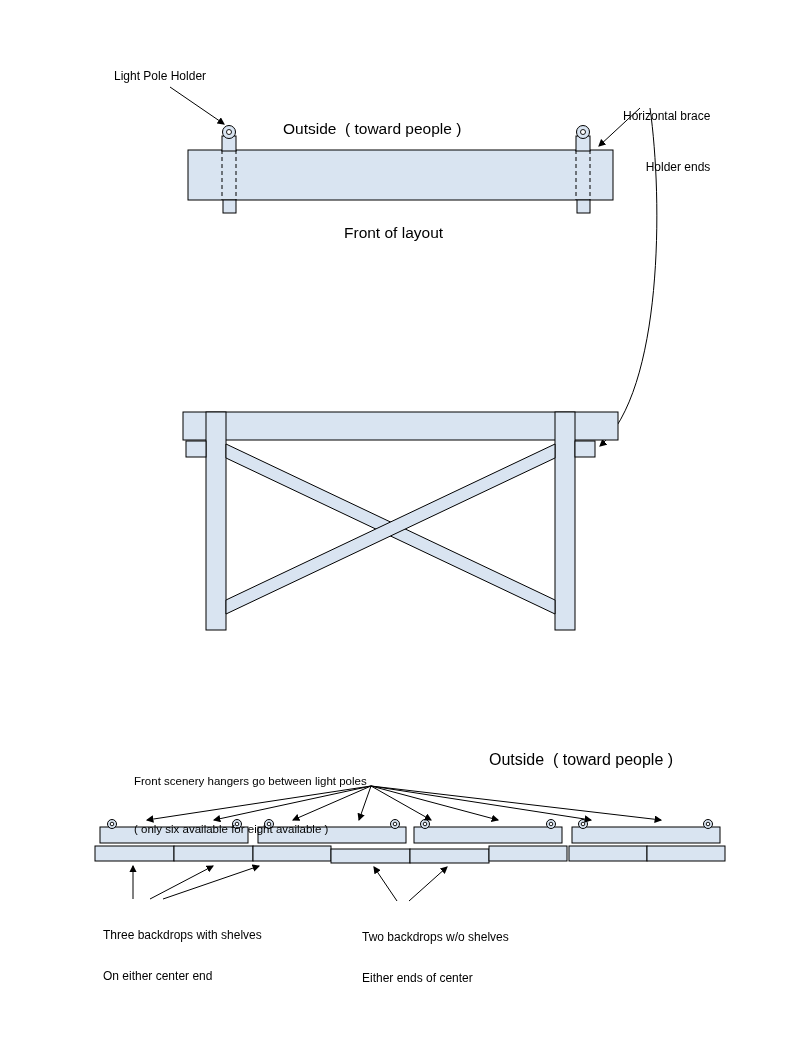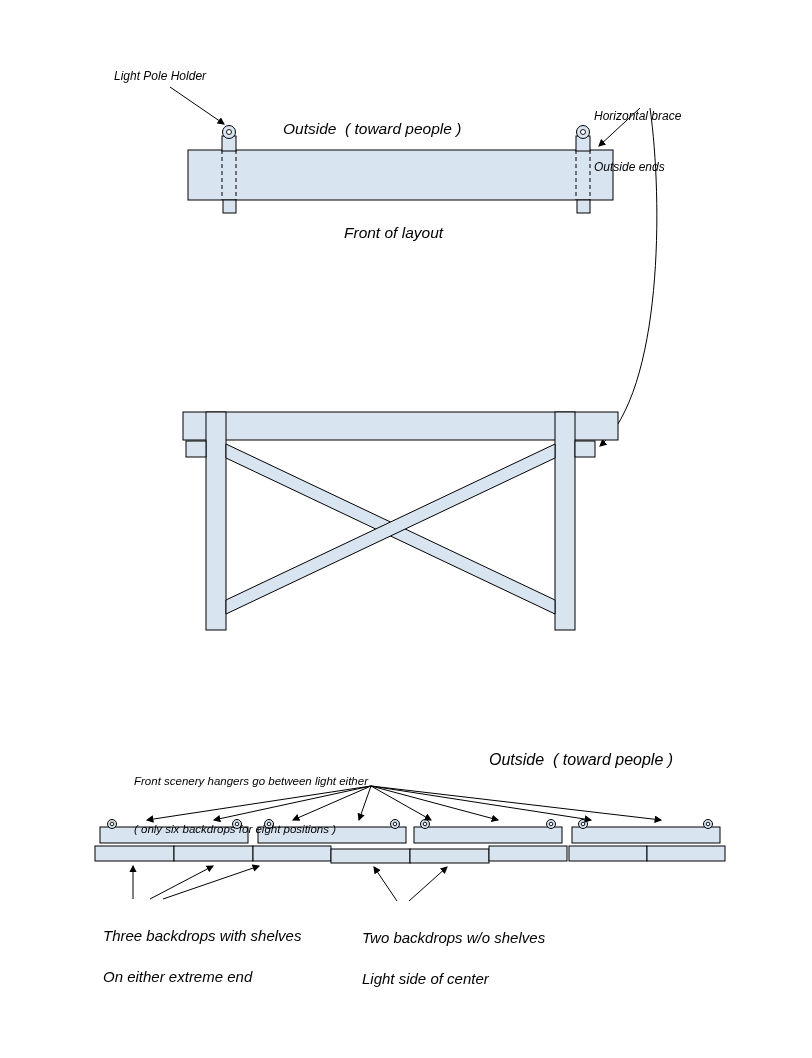--- a/index.html
+++ b/index.html
@@ -4,33 +4,32 @@
 <style>
   * { margin: 0; padding: 0; box-sizing: border-box; }
   html, body { background: #ffffff; }
   body { font-family: "Liberation Sans", sans-serif; color: #000; }
   .canvas {
     position: relative;
     width: 812px;
     height: 1012px;
     background: var(--background, #ffffff);
     overflow: hidden;
-    font-style: italic;
   }
   .layer { position: absolute; left: 0; top: 0; }
   .shape { fill: var(--shape-fill, #d9e4f1); stroke: var(--shape-stroke, #000); stroke-width: 1; }
   .ring-hole { fill: #ffffff; stroke: var(--shape-stroke, #000); stroke-width: 0.9; }
   .line { stroke: var(--shape-stroke, #000); stroke-width: 1; fill: none; }
   .dash { stroke: var(--shape-stroke, #000); stroke-width: 1; stroke-dasharray: 4 3; fill: none; }
   .label { position: absolute; white-space: pre; }
   .fs-12 { font-size: 12px; line-height: 17px; }
   .fs-15 { font-size: 15.5px; line-height: 19px; }
   .fs-16 { font-size: 16px; line-height: 20px; }
   .fs-11 { font-size: 11.5px; line-height: 16px; }
-  .fs-10 { font-size: 15px; line-height: 13.5px; }
+  .fs-10 { font-size: 12px; line-height: 13.5px; }
 </style>
 </head>
 <body>
 
 <div class="canvas">
 
   <svg class="layer" width="812" height="1058" viewBox="0 0 812 1058">
     <defs>
       <marker id="arrow" viewBox="0 0 10 10" refX="8.5" refY="5" markerWidth="7.5" markerHeight="7.5" orient="auto-start-reverse">
         <path d="M0,0 L10,5 L0,10 z" fill="#000"></path>
@@ -119,37 +118,37 @@
 
       <line x1="397" y1="901" x2="374" y2="867" class="line" marker-end="url(#arrow)"></line>
       <line x1="409" y1="901" x2="447" y2="867" class="line" marker-end="url(#arrow)"></line>
     </g>
   </svg>
 
   <div class="label fs-12" style="left:114px; top:68px;">Light Pole Holder</div>
 
   <div class="label fs-15" style="left:283px; top:119px;">Outside  ( toward people )</div>
 
-  <div class="label fs-12" style="left:594px; top:74px;">
+  <div class="label fs-12" style="left:623px; top:74px;text-align:right;">
     <div>Horizontal brace</div>
-    <div>Outside ends</div>
+    <div>Holder ends</div>
   </div>
 
   <div class="label fs-15" style="left:344px; top:223px;">Front of layout</div>
 
   <div class="label fs-11" style="left:134px; top:741px;">
-    <div>Front scenery hangers go between light either</div>
-    <div>( only six backdrops for eight positions )</div>
+    <div>Front scenery hangers go between light poles</div>
+    <div>( only six available for eight available )</div>
   </div>
 
   <div class="label fs-16" style="left:489px; top:750px;">Outside  ( toward people )</div>
 
   <div class="label fs-10" style="left:103px; top:902px;">
     <div>Three backdrops with shelves</div>
-    <div>On either extreme end</div>
+    <div>On either center end</div>
   </div>
 
   <div class="label fs-10" style="left:362px; top:904px;">
     <div>Two backdrops w/o shelves</div>
-    <div>Light side of center</div>
+    <div>Either ends of center</div>
   </div>
 
 </div>
 
 </body></html>

